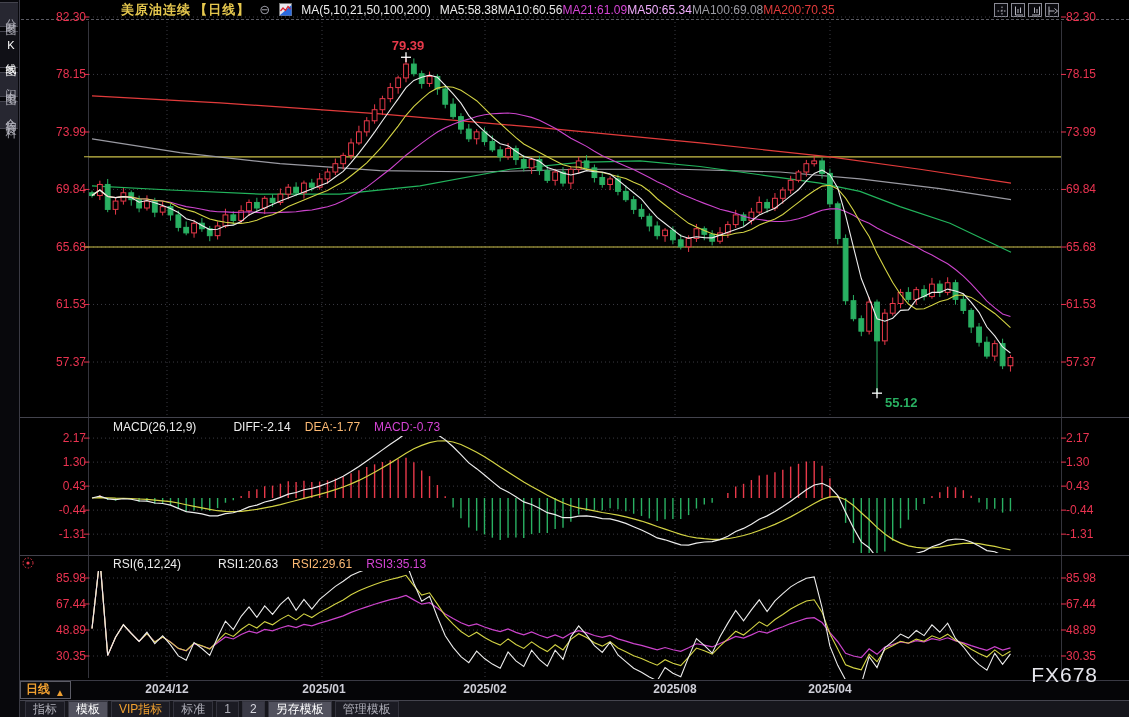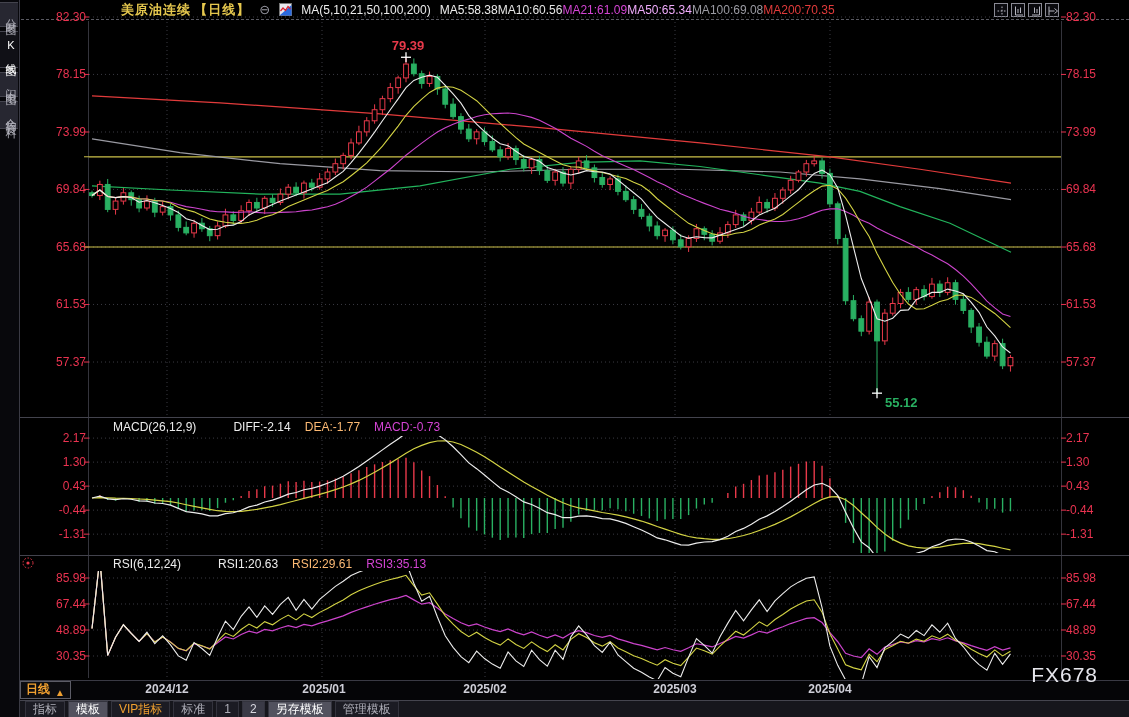--- a/index.html
+++ b/index.html
@@ -635,15 +635,15 @@
     <div class="axlabel right" style="top: 571px;">85.98</div>
     <div class="axlabel left" style="top: 596.993px;">67.44</div>
     <div class="axlabel right" style="top: 596.993px;">67.44</div>
     <div class="axlabel left" style="top: 623px;">48.89</div>
     <div class="axlabel right" style="top: 623px;">48.89</div>
     <div class="axlabel left" style="top: 648.993px;">30.35</div>
     <div class="axlabel right" style="top: 648.993px;">30.35</div>
     <div class="month" style="left: 167px;">2024/12</div>
     <div class="month" style="left: 324px;">2025/01</div>
     <div class="month" style="left: 485px;">2025/02</div>
-    <div class="month" style="left: 675px;">2025/03</div>
+    <div class="month" style="left: 675px;">2025/08</div>
     <div class="month" style="left: 830px;">2025/04</div>
   </div>
 
 </body></html>

